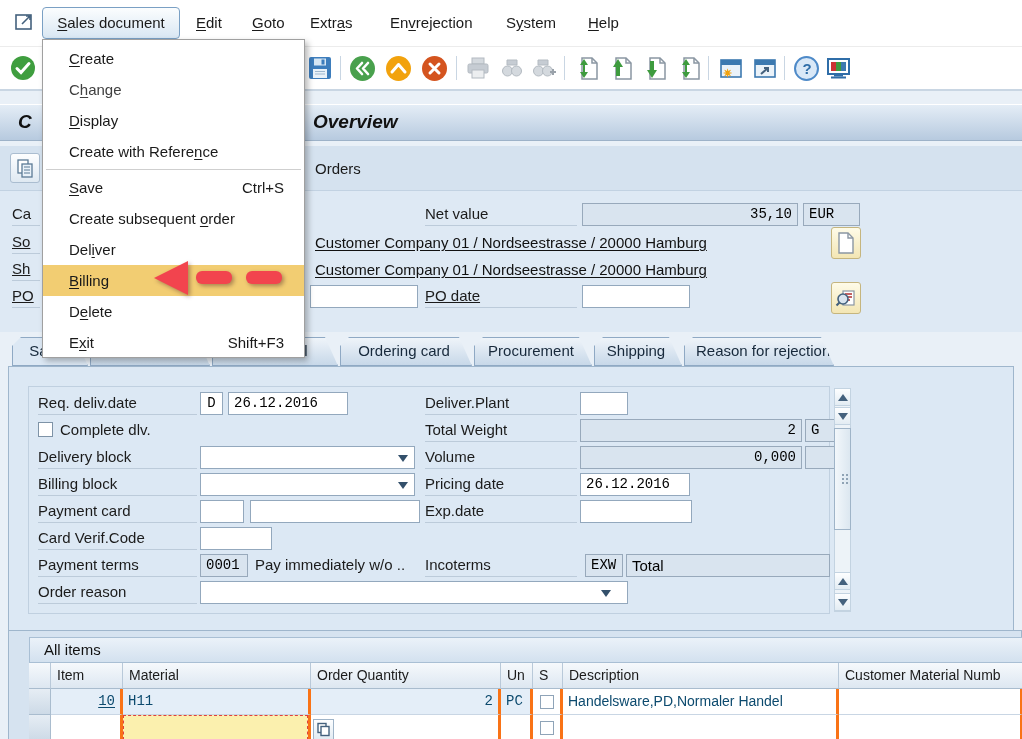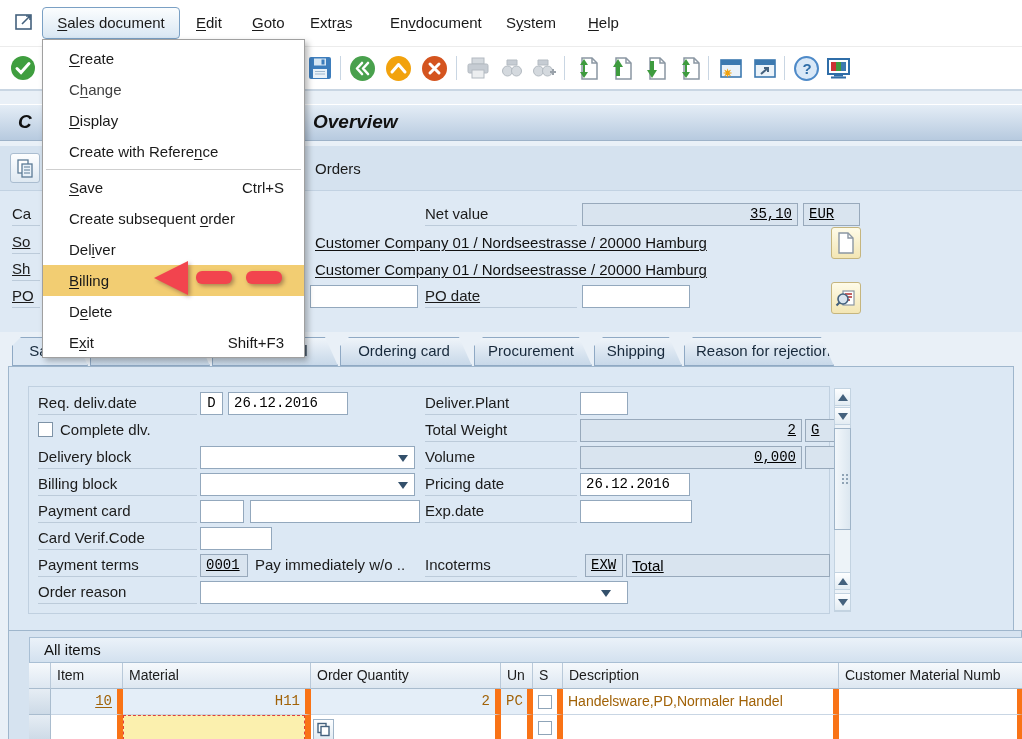--- a/index.html
+++ b/index.html
@@ -26,21 +26,21 @@
   
   .appbar { position:absolute; left:0; top:146px; width:1022px; height:45px; background:#D5E2EF; border-bottom:1px solid #C2D2E2; }
   .small-btn { position:absolute; width:30px; height:30px; border:1px solid #AABDD0; border-radius:3px;
     background:linear-gradient(#FDFEFF,#DFE9F2); display:flex; align-items:center; justify-content:center; }
   .appbar-label { position:absolute; left:315px; top:0; height:39px; line-height:45px; font-size:15px; color:#1a1a1a; }
 
   
   .header-area { position:absolute; left:0; top:191px; width:1022px; height:141px; background:#DEE9F4; }
   .flabel { position:absolute; height:23px; line-height:22px; font-size:15px; color:#1b1b1b; border-bottom:1px solid #BCCBDA; white-space:nowrap; overflow:hidden; }
   .inp { position:absolute; height:23px; background:#fff; border:1px solid #93A8BD; font-family:"Liberation Mono",monospace; font-size:14px; line-height:21px; padding:0 5px; white-space:nowrap; overflow:hidden; }
-  .ro { background:#D9E4EF; border-color:#98A9BB;text-decoration:underline; }
+  .ro { background:#D9E4EF; border-color:#98A9BB; }
   .num { text-align:right; }
   .hotlink { position:absolute; font-size:15px; line-height:23px; color:#111; text-decoration:underline; text-underline-offset:2px; white-space:nowrap; cursor:pointer; }
   .ybtn { position:absolute; width:30px; height:32px; border:1px solid #C5B57E; border-radius:3px;
     background:linear-gradient(#FEFBE8,#F3E6B4); display:flex; align-items:center; justify-content:center; }
 
   
   .tab { position:absolute; top:337px; height:29px; padding:5px 16px 0 12px; text-align:center; font-size:15px; color:#17293B;
     clip-path:polygon(0 100%, 0 9px, 9px 0, calc(100% - 13px) 0, 100% 100%);
     background:linear-gradient(#F0F5FA,#C6D7E8); box-shadow:inset 0 0 0 1px #8FA9C4; white-space:nowrap; }
   .tab.active { background:#DCE8F4; }
@@ -59,22 +59,22 @@
   .tri-up { width:0; height:0; border-left:5px solid transparent; border-right:5px solid transparent; border-bottom:7px solid #44617D; }
   .tri-dn { width:0; height:0; border-left:5px solid transparent; border-right:5px solid transparent; border-top:7px solid #44617D; }
   .grip { width:2px; height:2px; background:#8FA3B5; box-shadow:4px 0 #8FA3B5, 0 4px #8FA3B5, 4px 4px #8FA3B5, 0 8px #8FA3B5, 4px 8px #8FA3B5; margin-bottom:8px; }
 
   
   .items-panel { position:absolute; left:8px; top:630px; width:1014px; height:109px; background:#D6E3F0; border:1px solid #9FB6CC; border-bottom:none; }
   .items-caption { position:absolute; left:20px; top:6px; width:994px; height:26px; background:linear-gradient(#EBF2F9,#D3E1EF); border:1px solid #A9BFD4; line-height:24px; padding-left:14px; font-size:15px; color:#111; }
   .itable { position:absolute; left:20px; top:32px; width:994px; height:77px; display:grid;
     grid-template-columns:22px 72px 188px 190px 32px 30px 276px 184px; grid-auto-rows:26px; overflow:hidden; background:#fff; }
   .th { background:linear-gradient(#F6F9FC,#DDE7F1); border-right:1px solid #B9C9D9; border-bottom:1px solid #A9BCCE; font-size:14px; color:#1b1b1b; padding:4px 6px; white-space:nowrap; overflow:hidden; }
-  .td { background:#fff; border-right:6px solid #f97316; border-bottom:1px solid #C9D6E4; font-family:"Liberation Mono",monospace; font-size:14px; color:#a16207; padding:4px 5px; white-space:nowrap; overflow:hidden; position:relative; }
-  .td.blue { background:#E4EEF8;text-align:right; }
+  .td { background:#fff; border-right:3px solid #f97316; border-bottom:1px solid #C9D6E4; font-family:"Liberation Mono",monospace; font-size:14px; color:#0c4a6e; padding:4px 5px; white-space:nowrap; overflow:hidden; position:relative; }
+  .td.blue { background:#E4EEF8; }
   .td.sans { font-family:"Liberation Sans",sans-serif; }
   .td.r { text-align:right; }
   .sel { background:linear-gradient(#E6EDF4,#CDDAE7); border-right:1px solid #A9BCCE; border-bottom:1px solid #A9BCCE; }
   .cbc { display:flex; align-items:center; justify-content:center; }
   .cb2 { width:14px; height:14px; background:#fff; border:1px solid #8FA4B8; }
   .mat-input { position:absolute; inset:0; background:#FBF0AE; border:1px dashed #DF4040; }
   .match-btn { position:absolute; left:284px; top:56px; width:21px; height:21px; background:linear-gradient(#FDFEFF,#E2EBF2); border:1px solid #9FB4C8; display:flex; align-items:center; justify-content:center; }
 
   
   .dropdown { position:absolute; left:42px; top:39px; width:263px; height:319px; background:#fff; border:1px solid #A0A0A0;
@@ -100,21 +100,21 @@
 
   <div class="menubar">
     <svg style="position:absolute;left:14px;top:11px" width="24" height="22" viewBox="0 0 24 22">
       <rect x="2" y="4" width="15" height="14" fill="none" stroke="#44617D" stroke-width="1.6"></rect>
       <path d="M8 13 L16 5 M12 5 H16 V9" fill="none" stroke="#44617D" stroke-width="1.6"></path>
     </svg>
     <div class="menu-btn"><span></span><span class="u">S</span><span>ales document</span></div>
     <div class="mb-item" style="left:196px"><span></span><span class="u">E</span><span>dit</span></div>
     <div class="mb-item" style="left:252px"><span></span><span class="u">G</span><span>oto</span></div>
     <div class="mb-item" style="left:310px"><span>Extr</span><span class="u">a</span><span>s</span></div>
-    <div class="mb-item" style="left:390px"><span>En</span><span class="u">v</span><span>document</span></div>
+    <div class="mb-item" style="left:390px"><span>En</span><span class="u">v</span><span>rejection</span></div>
     <div class="mb-item" style="left:506px"><span>S</span><span class="u">y</span><span>stem</span></div>
     <div class="mb-item" style="left:588px"><span></span><span class="u">H</span><span>elp</span></div>
   </div>
 
   <div class="toolbar">
     <div class="tbtn" style="left:9px">
       <svg width="26" height="26" viewBox="0 0 26 26">
           <circle cx="13" cy="13" r="12" fill="#3F9E3F"></circle>
           <path d="M7 13.5 L11 17.5 L19 8.5" fill="none" stroke="#fff" stroke-width="3" stroke-linecap="round"></path>
         </svg>

